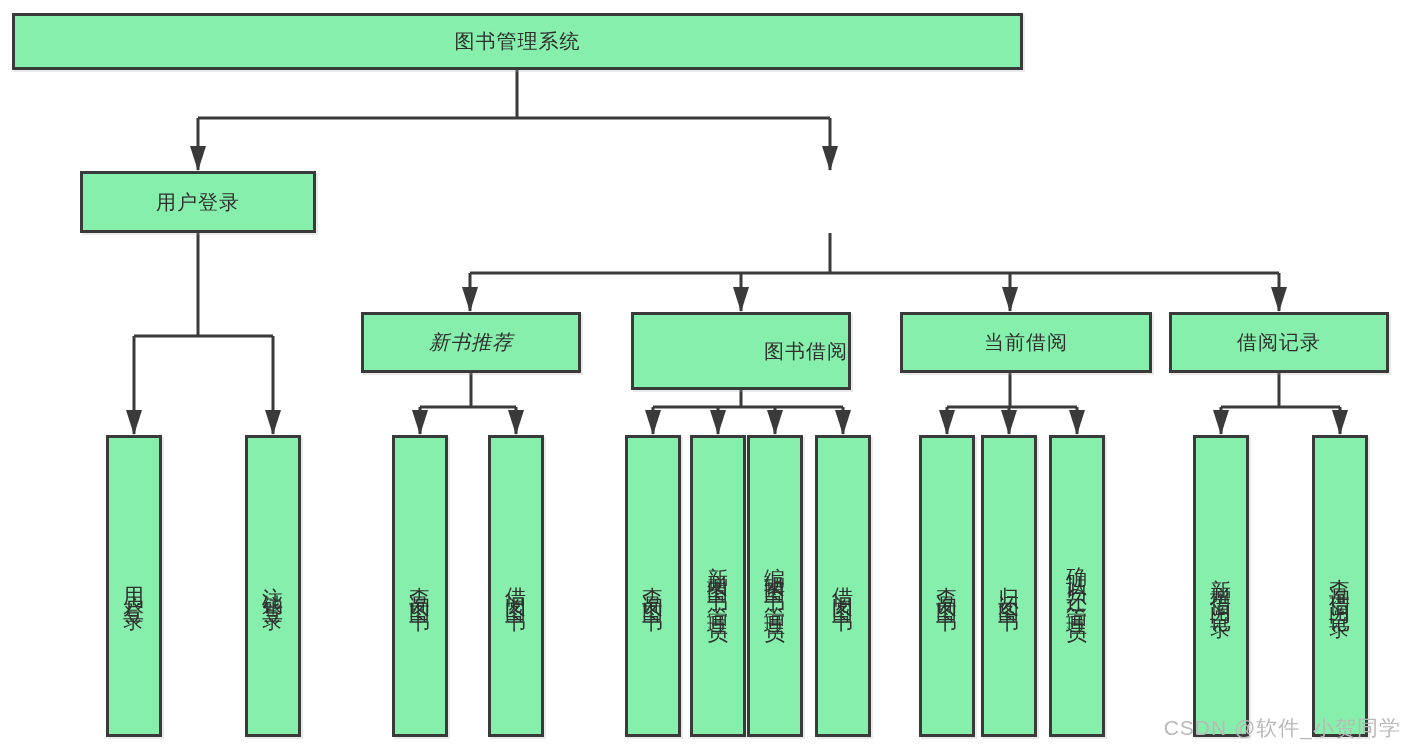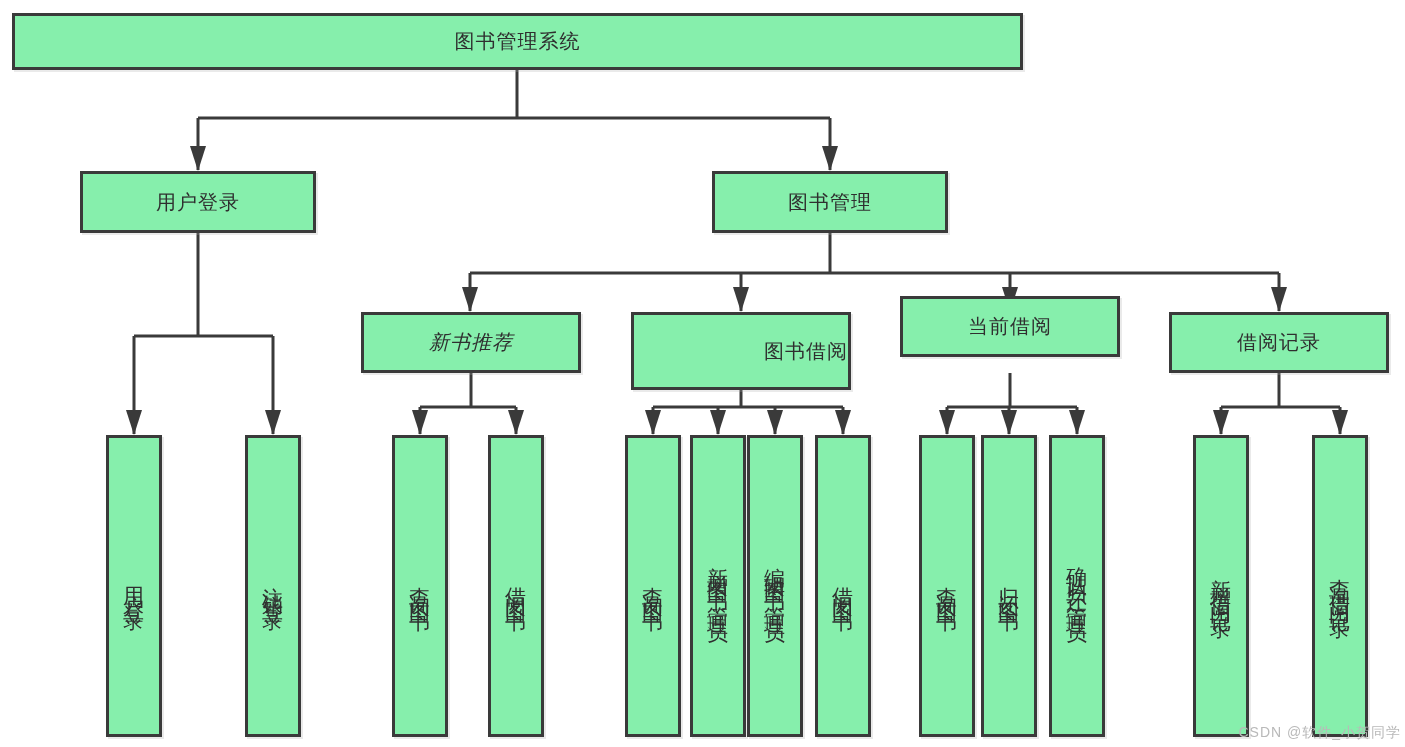--- a/index.html
+++ b/index.html
@@ -35,21 +35,21 @@
     text-orientation:upright;
     font-size:21px;
     letter-spacing:8px;
     line-height:1;
     white-space:nowrap;
   }
   #watermark{
     position:absolute;
     right:4px;bottom:5px;
     color:var(--wm);
-    font-size:14px;
+    font-size:21px;
     letter-spacing:1px;
     white-space:nowrap;
     z-index:5;
   }
 </style>
 </head>
 <body>
 
 <div id="stage">
 
@@ -92,31 +92,28 @@
     <path class="ah" d="M1340 435 L1332 410 L1348 410 Z"></path>
   </svg>
 
   <div class="box" style="left:12px;top:13px;width:1011px;height:57px;">
     <span class="hlabel">图书管理系统</span>
   </div>
 
   <div class="box" style="left:80px;top:171px;width:236px;height:62px;">
     <span class="hlabel">用户登录</span>
   </div>
-  <div class="box" style="left:712px;top:171px;width:236px;height:62px;">
-    <span class="hlabel">图书管理</span>
-  </div>
 
   <div class="box" style="left:361px;top:312px;width:220px;height:61px;font-style:italic;">
     <span class="hlabel">新书推荐</span>
   </div>
   <div class="box" style="left:631px;top:312px;width:220px;height:78px;justify-content:flex-end;">
     <span class="hlabel">图书借阅</span>
   </div>
-  <div class="box" style="left:900px;top:296px;width:220px;height:61px;">
+  <div class="box" style="left:900px;top:312px;width:252px;height:61px;">
     <span class="hlabel">当前借阅</span>
   </div>
   <div class="box" style="left:1169px;top:312px;width:220px;height:61px;">
     <span class="hlabel">借阅记录</span>
   </div>
 
   <div class="box vbox" style="left:106px;top:435px;width:56px;height:302px;">
     <span>用户登录</span>
   </div>
   <div class="box vbox" style="left:245px;top:435px;width:56px;height:302px;">

